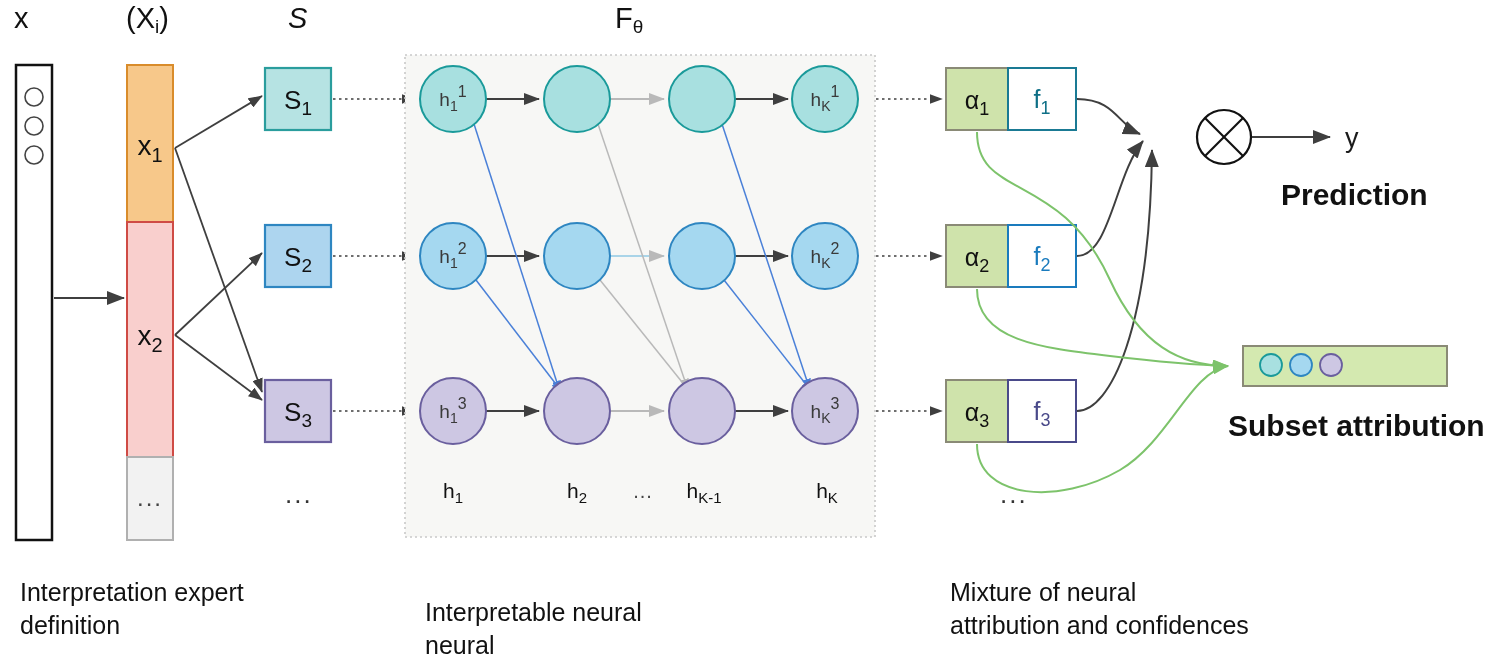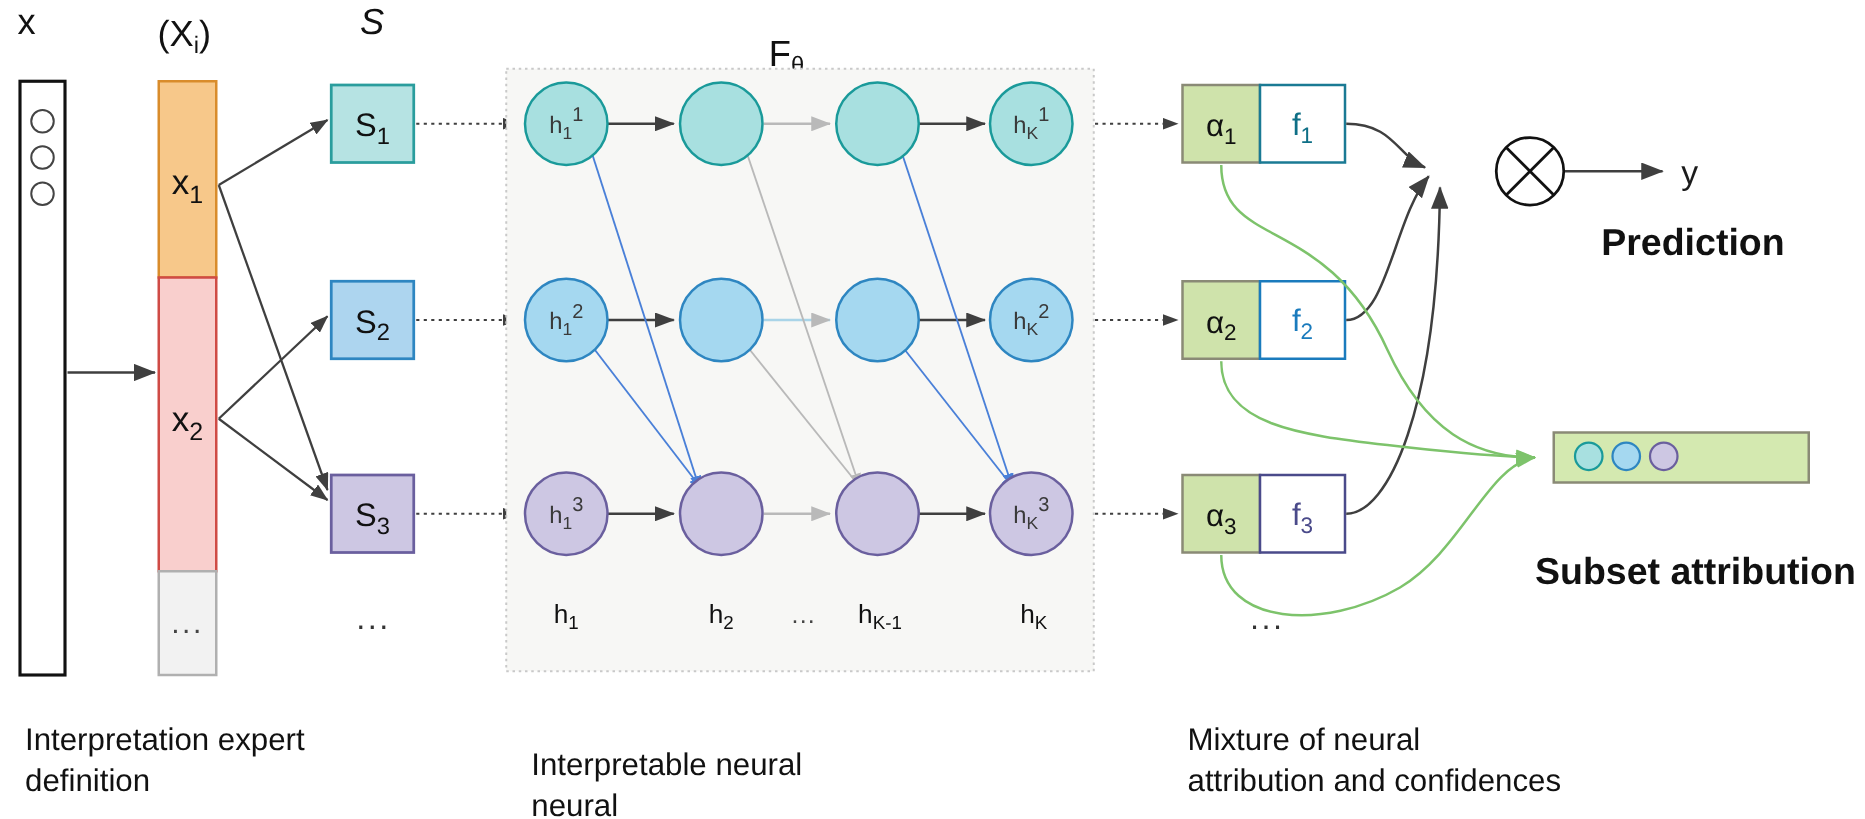--- a/index.html
+++ b/index.html
@@ -18,44 +18,44 @@
   .vecsub{font-size:28px;fill:#111;}
 </style>
 </head>
 <body>
 
 <div id="stage">
 
   <div class="hdr" style="left:14px;top:2px;">
     <span>x</span>
   </div>
-  <div class="hdr" style="left:126px;top:12px;">
+  <div class="hdr" style="left:126px;top:2px;">
     <span>(X</span><span style="font-size:19px;vertical-align:-5px;">i</span><span>)</span>
   </div>
   <div class="hdr ital" style="left:288px;top:2px;">
     <span>S</span>
   </div>
-  <div class="hdr" style="left:615px;top:2px;margin-top:26px;">
+  <div class="hdr" style="left:615px;top:2px;">
     <span>F</span><span style="font-size:19px;vertical-align:-5px;">θ</span>
   </div>
 
   <div class="cap" style="left:20px;top:576px;width:360px;">
     <span>Interpretation expert</span><br><span>definition</span>
   </div>
   <div class="cap" style="left:425px;top:556px;width:360px;margin-top:40px;">
     <span>Interpretable neural</span><br><span>neural</span>
   </div>
   <div class="cap" style="left:950px;top:576px;width:520px;">
     <span>Mixture of neural</span><br><span>attribution and confidences</span>
   </div>
 
   <div class="capb" style="left:1281px;top:178px;">
     <span>Prediction</span>
   </div>
-  <div class="capb" style="left:1228px;top:409px;margin-top:32px;">
+  <div class="capb" style="left:1228px;top:409px;">
     <span>Subset attribution</span>
   </div>
   <div class="lbl" style="left:1345px;top:123px;font-size:27px;">
     <span>y</span>
   </div>
 
   <div class="dots" style="left:285px;top:479px;">
     <span>...</span>
   </div>
   <div class="dots" style="left:1000px;top:479px;">

